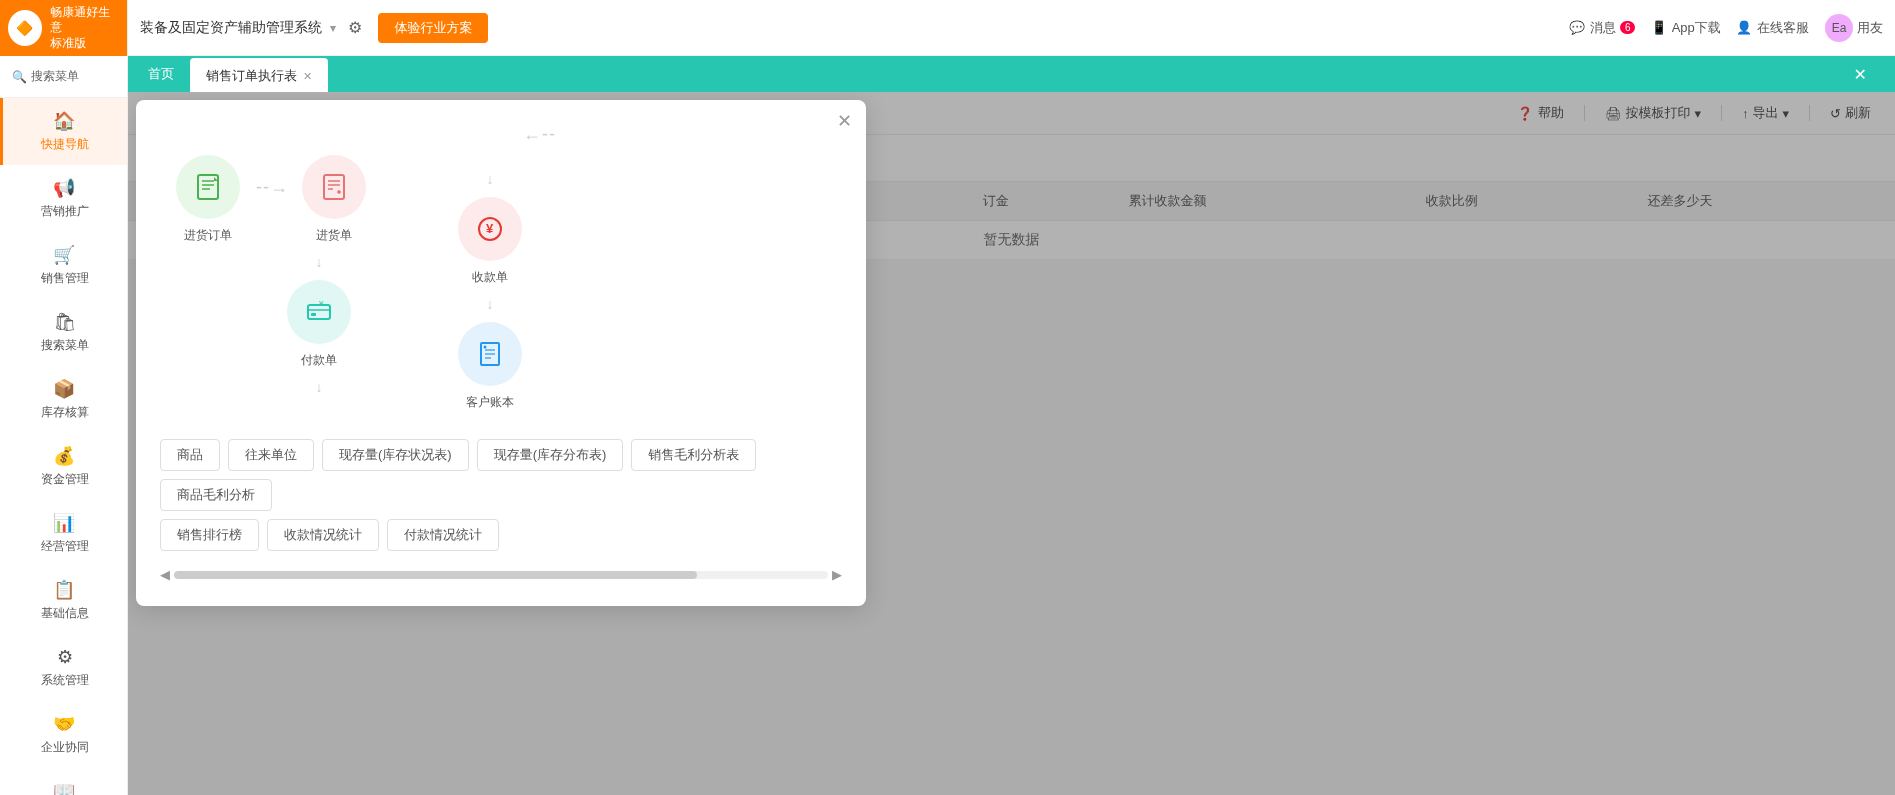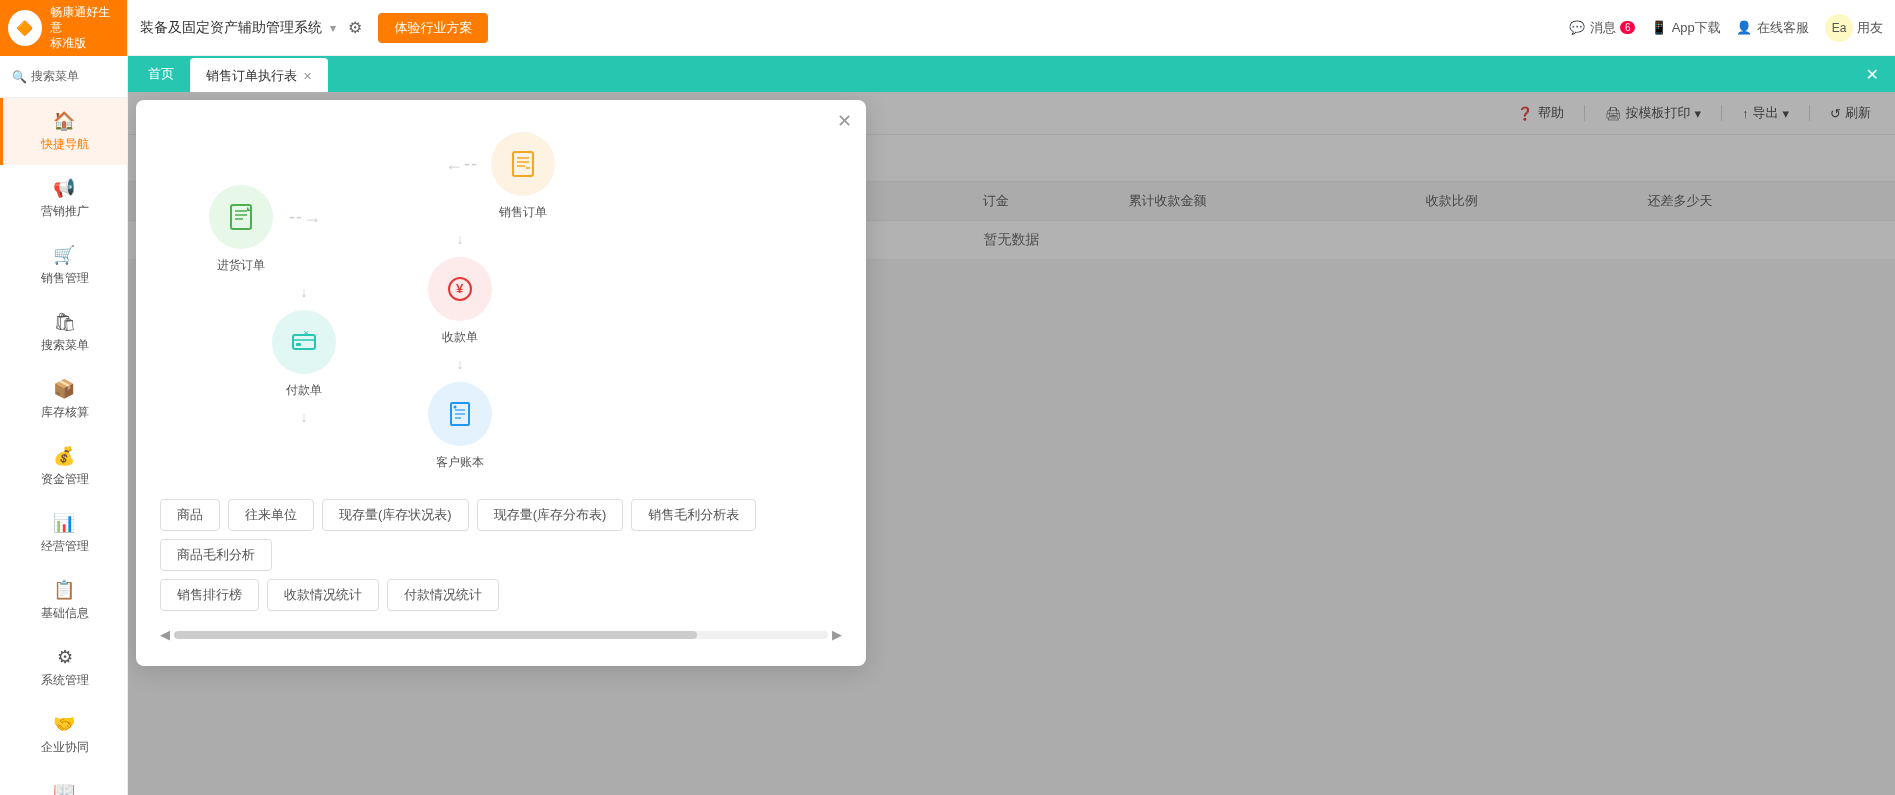--- a/index.html
+++ b/index.html
@@ -25,24 +25,24 @@
 
     
     .topbar { height: 56px; background: #fff; border-bottom: 1px solid #eee; display: flex; align-items: center; padding: 0 12px; gap: 8px; }
     .topbar-title { font-size: 14px; color: #333; font-weight: 500; text-align: center; }
     .topbar-arrow { color: #999; font-size: 12px; cursor: pointer; }
     .topbar-settings { color: #666; cursor: pointer; font-size: 16px; margin-left: 4px; }
     .topbar-btn { background: #ff7c00; color: #fff; border: none; border-radius: 4px; padding: 6px 16px; cursor: pointer; font-size: 13px; margin-left: 8px; }
     .topbar-right { margin-left: auto; display: flex; align-items: center; gap: 16px; }
     .topbar-right-item { display: flex; align-items: center; gap: 4px; color: #555; cursor: pointer; font-size: 13px; }
     .badge { background: #f04; color: #fff; border-radius: 10px; font-size: 10px; padding: 1px 5px; }
-    .avatar { width: 28px; height: 28px; border-radius: 50%; background: #fef9c3; display: flex; align-items: center; justify-content: center; font-size: 12px; }
-
-    
-    .tabbar { height: 36px; background: #26c6b0; display: flex; align-items: center; padding: 0 4px 0 4px; }
+    .avatar { width: 28px; height: 28px; border-radius: 50%; background: #f0abfc; display: flex; align-items: center; justify-content: center; font-size: 12px; }
+
+    
+    .tabbar { height: 36px; background: #26c6b0; display: flex; align-items: center; padding: 0 16px 0 4px; }
     .tab { padding: 0 16px; height: 36px; display: flex; align-items: center; cursor: pointer; font-size: 13px; color: #fff; gap: 6px; }
     .tab.active { background: #fff; color: #333; border-radius: 4px 4px 0 0; margin-top: 4px; }
     .tab-close { color: #999; font-size: 11px; cursor: pointer; }
     .tab-home { color: #fff; }
     .tabbar-close { margin-left: auto; color: #fff; padding: 0 12px; cursor: pointer; font-size: 16px; }
 
     
     .content { flex: 1; background: #f7f7f7; position: relative; overflow: hidden; }
 
     
@@ -283,20 +283,33 @@
                           <line x1="10" y1="10" x2="22" y2="10" stroke="#4caf50" stroke-width="1.5"></line>
                           <line x1="10" y1="14" x2="22" y2="14" stroke="#4caf50" stroke-width="1.5"></line>
                           <line x1="10" y1="18" x2="18" y2="18" stroke="#4caf50" stroke-width="1.5"></line>
                           <polyline points="22,6 26,10 22,10" fill="#4caf50" stroke="none"></polyline>
                         </svg>
                     </div>
                     <span class="flow-label">进货订单</span>
                   </div>
 
                   <div style="display:flex;align-items:center;margin-bottom:24px;color:#ccc;font-size:18px;letter-spacing:-2px;">- - →</div>
+                  <div class="flow-item">
+                    <div class="flow-circle circle-red-light" style="display:flex;align-items:center;justify-content:center;">
+                      <svg width="32" height="32" viewBox="0 0 32 32">
+                          <rect x="6" y="4" width="20" height="24" rx="2" fill="none" stroke="#e57373" stroke-width="2"></rect>
+                          <line x1="10" y1="10" x2="22" y2="10" stroke="#e57373" stroke-width="1.5"></line>
+                          <line x1="10" y1="14" x2="22" y2="14" stroke="#e57373" stroke-width="1.5"></line>
+                          <line x1="10" y1="18" x2="15" y2="18" stroke="#e57373" stroke-width="1.5"></line>
+                          <line x1="19" y1="21" x2="23" y2="21" stroke="#e57373" stroke-width="1.5"></line>
+                          <line x1="21" y1="19" x2="21" y2="23" stroke="#e57373" stroke-width="1.5"></line>
+                        </svg>
+                    </div>
+                    <span class="flow-label">进货单</span>
+                  </div>
                 </div>
 
                 <div style="display:flex;flex-direction:column;align-items:center;margin-left:96px;">
                   <div class="v-arrow">↓</div>
 
                   <div class="flow-item">
                     <div class="flow-circle circle-teal" style="display:flex;align-items:center;justify-content:center;">
                       <svg width="32" height="32" viewBox="0 0 32 32">
                           <rect x="5" y="9" width="22" height="14" rx="2" fill="none" stroke="#26c6b0" stroke-width="2"></rect>
                           <line x1="5" y1="14" x2="27" y2="14" stroke="#26c6b0" stroke-width="1.5"></line>
@@ -311,32 +324,20 @@
                 </div>
               </div>
 
               <div style="width:60px;"></div>
 
               <div style="display: flex; flex-direction: column; align-items: center;">
 
                 <div style="display: flex; align-items: center; gap: 0;">
 
                   <div style="display:flex;align-items:center;margin-bottom:24px;color:#ccc;font-size:18px;letter-spacing:-2px;">← - -</div>
-                  <div class="flow-item">
-                    <div class="flow-circle circle-orange" style="display:flex;align-items:center;justify-content:center;">
-                      <svg width="32" height="32" viewBox="0 0 32 32">
-                          <rect x="6" y="4" width="20" height="24" rx="2" fill="none" stroke="#f5a623" stroke-width="2"></rect>
-                          <line x1="10" y1="10" x2="22" y2="10" stroke="#f5a623" stroke-width="1.5"></line>
-                          <line x1="10" y1="14" x2="22" y2="14" stroke="#f5a623" stroke-width="1.5"></line>
-                          <line x1="10" y1="18" x2="18" y2="18" stroke="#f5a623" stroke-width="1.5"></line>
-                          <line x1="19" y1="20" x2="23" y2="20" stroke="#f5a623" stroke-width="1.5"></line>
-                        </svg>
-                    </div>
-                    <span class="flow-label">销售订单</span>
-                  </div>
                 </div>
 
                 <div style="display:flex;flex-direction:column;align-items:center;margin-right:96px;">
                   <div class="v-arrow">↓</div>
 
                   <div class="flow-item">
                     <div class="flow-circle circle-red" style="display:flex;align-items:center;justify-content:center;">
                       <svg width="32" height="32" viewBox="0 0 32 32">
                           <circle cx="16" cy="16" r="11" fill="none" stroke="#e53935" stroke-width="2"></circle>
                           <text x="12" y="20" font-size="13" fill="#e53935" font-weight="bold">¥</text>

